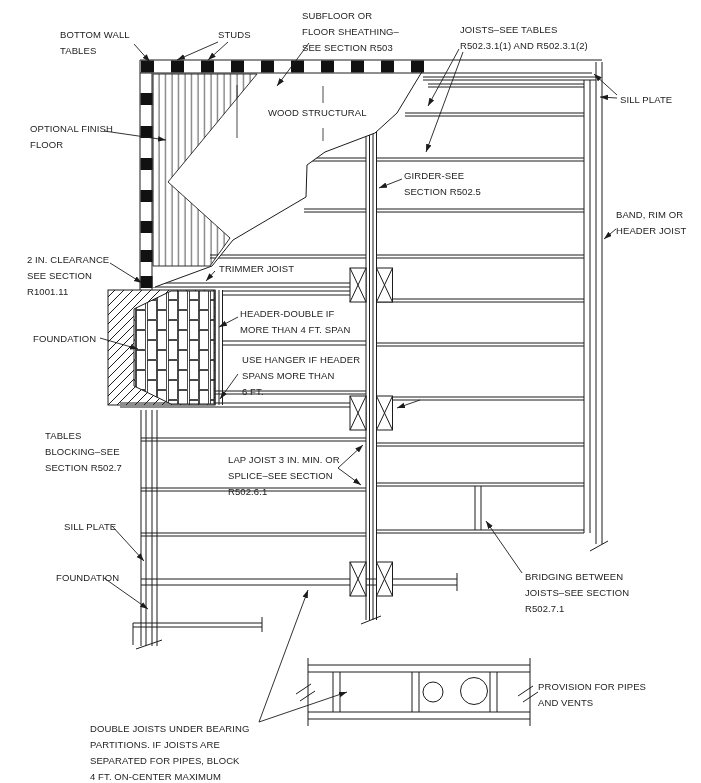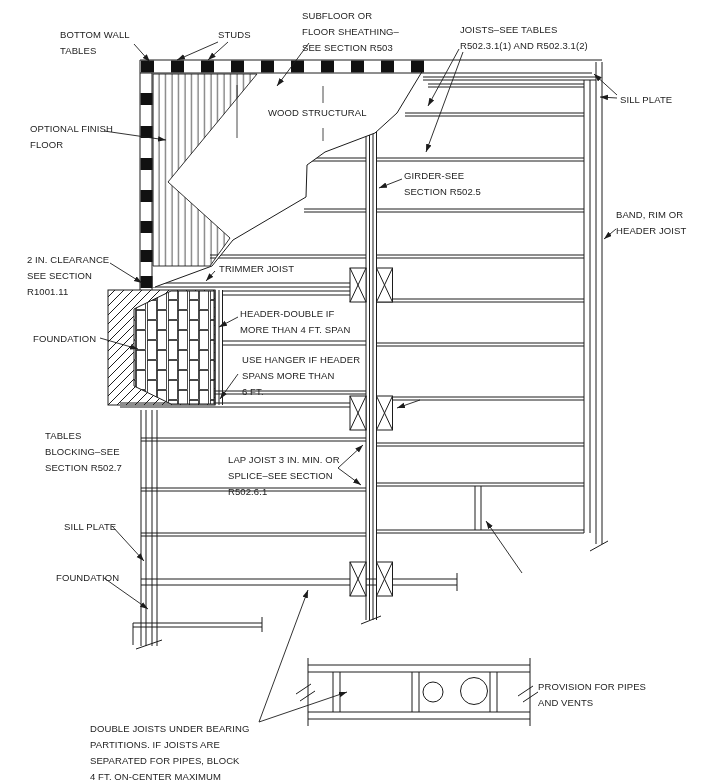--- a/index.html
+++ b/index.html
@@ -196,19 +196,22 @@
 SPANS MORE THAN
 6 FT.</div>
 <div class="lbl" style="left:45px;top:428px">TABLES
 BLOCKING–SEE
 SECTION R502.7</div>
 <div class="lbl" style="left:228px;top:452px">LAP JOIST 3 IN. MIN. OR
 SPLICE–SEE SECTION
 R502.6.1</div>
 <div class="lbl" style="left:64px;top:519px">SILL PLATE</div>
 <div class="lbl" style="left:56px;top:570px">FOUNDATION</div>
+<div class="lbl" style="left:525px;top:569px">BRIDGING BETWEEN
+JOISTS–SEE SECTION
+R502.7.1</div>
 <div class="lbl" style="left:538px;top:679px">PROVISION FOR PIPES
 AND VENTS</div>
 <div class="lbl" style="left:90px;top:721px">DOUBLE JOISTS UNDER BEARING
 PARTITIONS. IF JOISTS ARE
 SEPARATED FOR PIPES, BLOCK
 4 FT. ON-CENTER MAXIMUM</div>
 </div>
 
 </body></html>

